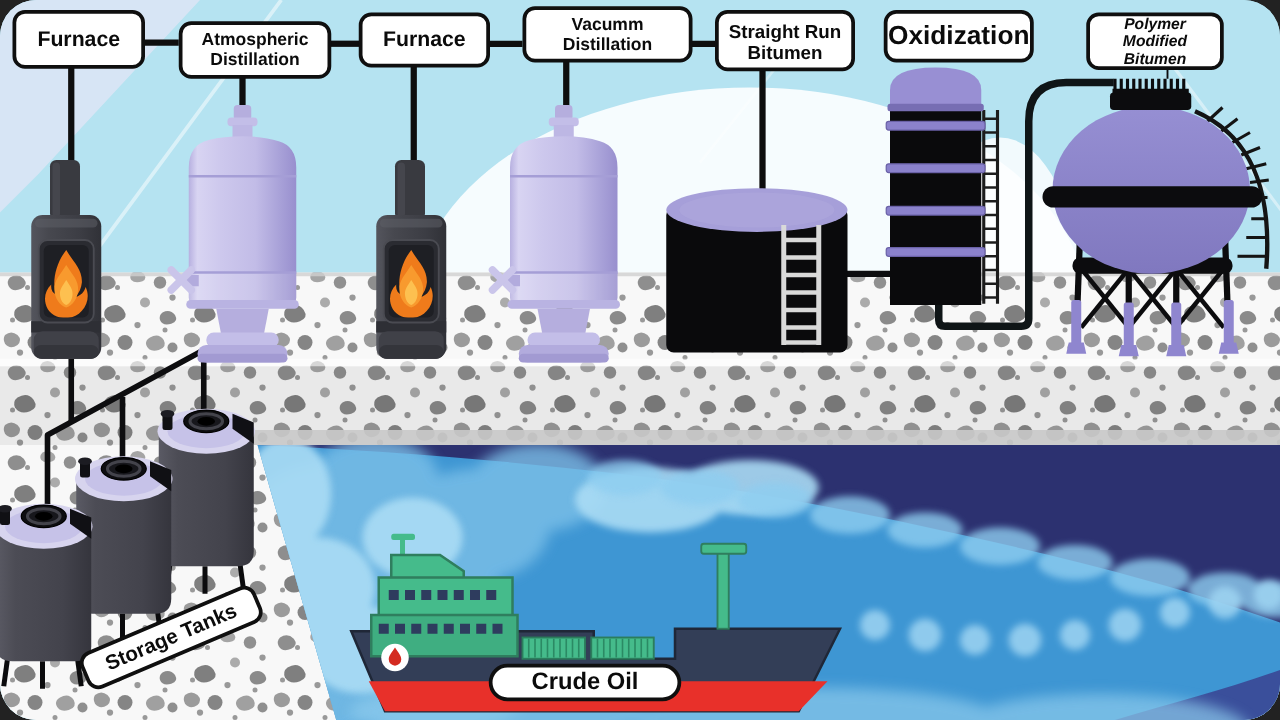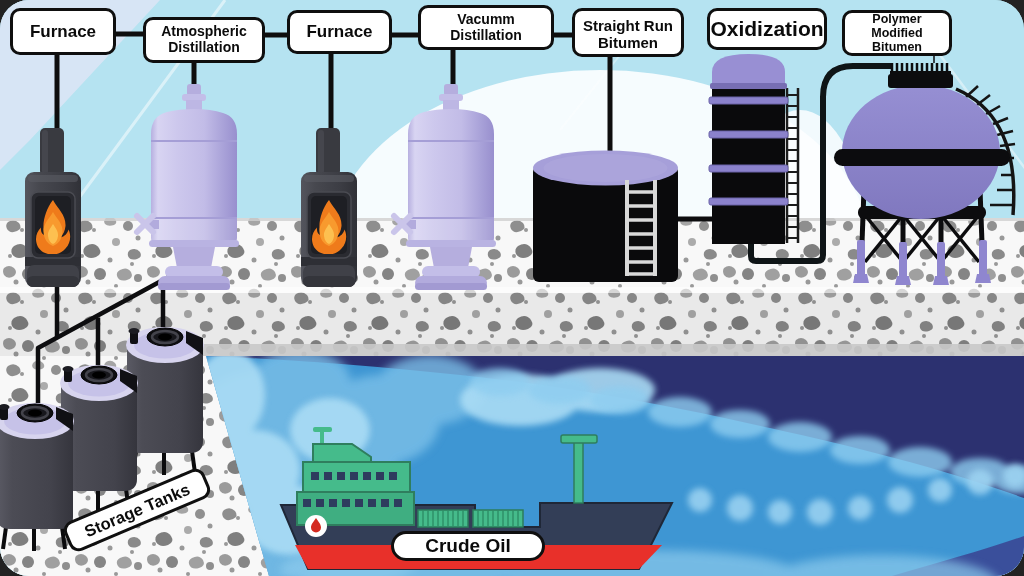--- a/index.html
+++ b/index.html
@@ -426,21 +426,21 @@
 </div>
 <div class="label-box" style="left:418px;top:5px;width:136px;height:45px;font-size:14px;">
   <span>Vacumm Distillation</span>
 </div>
 <div class="label-box" style="left:572px;top:8px;width:112px;height:49px;font-size:15px;align-items:flex-end;">
   <span>Straight Run Bitumen</span>
 </div>
 <div class="label-box" style="left:707px;top:8px;width:120px;height:42px;font-size:21px;">
   <span>Oxidization</span>
 </div>
-<div class="label-box" style="left:842px;top:10px;width:110px;height:46px;font-size:12.5px;">
+<div class="label-box" style="left:869px;top:10px;width:110px;height:46px;font-size:12.5px;font-style:italic;">
   <span>Polymer Modified Bitumen</span>
 </div>
 <div class="label-box" style="left:61px;top:494px;width:152px;height:32px;font-size:16.5px;transform:rotate(-23deg);">
   <span>Storage Tanks</span>
 </div>
 <div class="label-box pill" style="left:391px;top:531px;width:154px;height:30px;font-size:19px;border-width:3.5px;">
   <span>Crude Oil</span>
 </div>
 
 </div>

